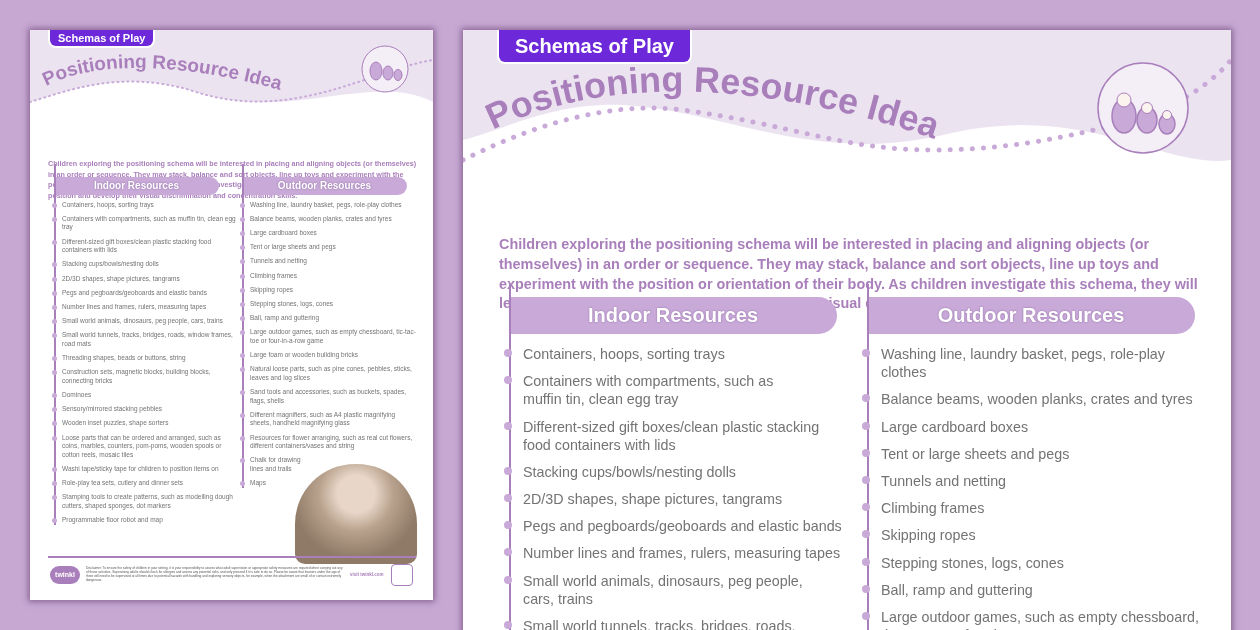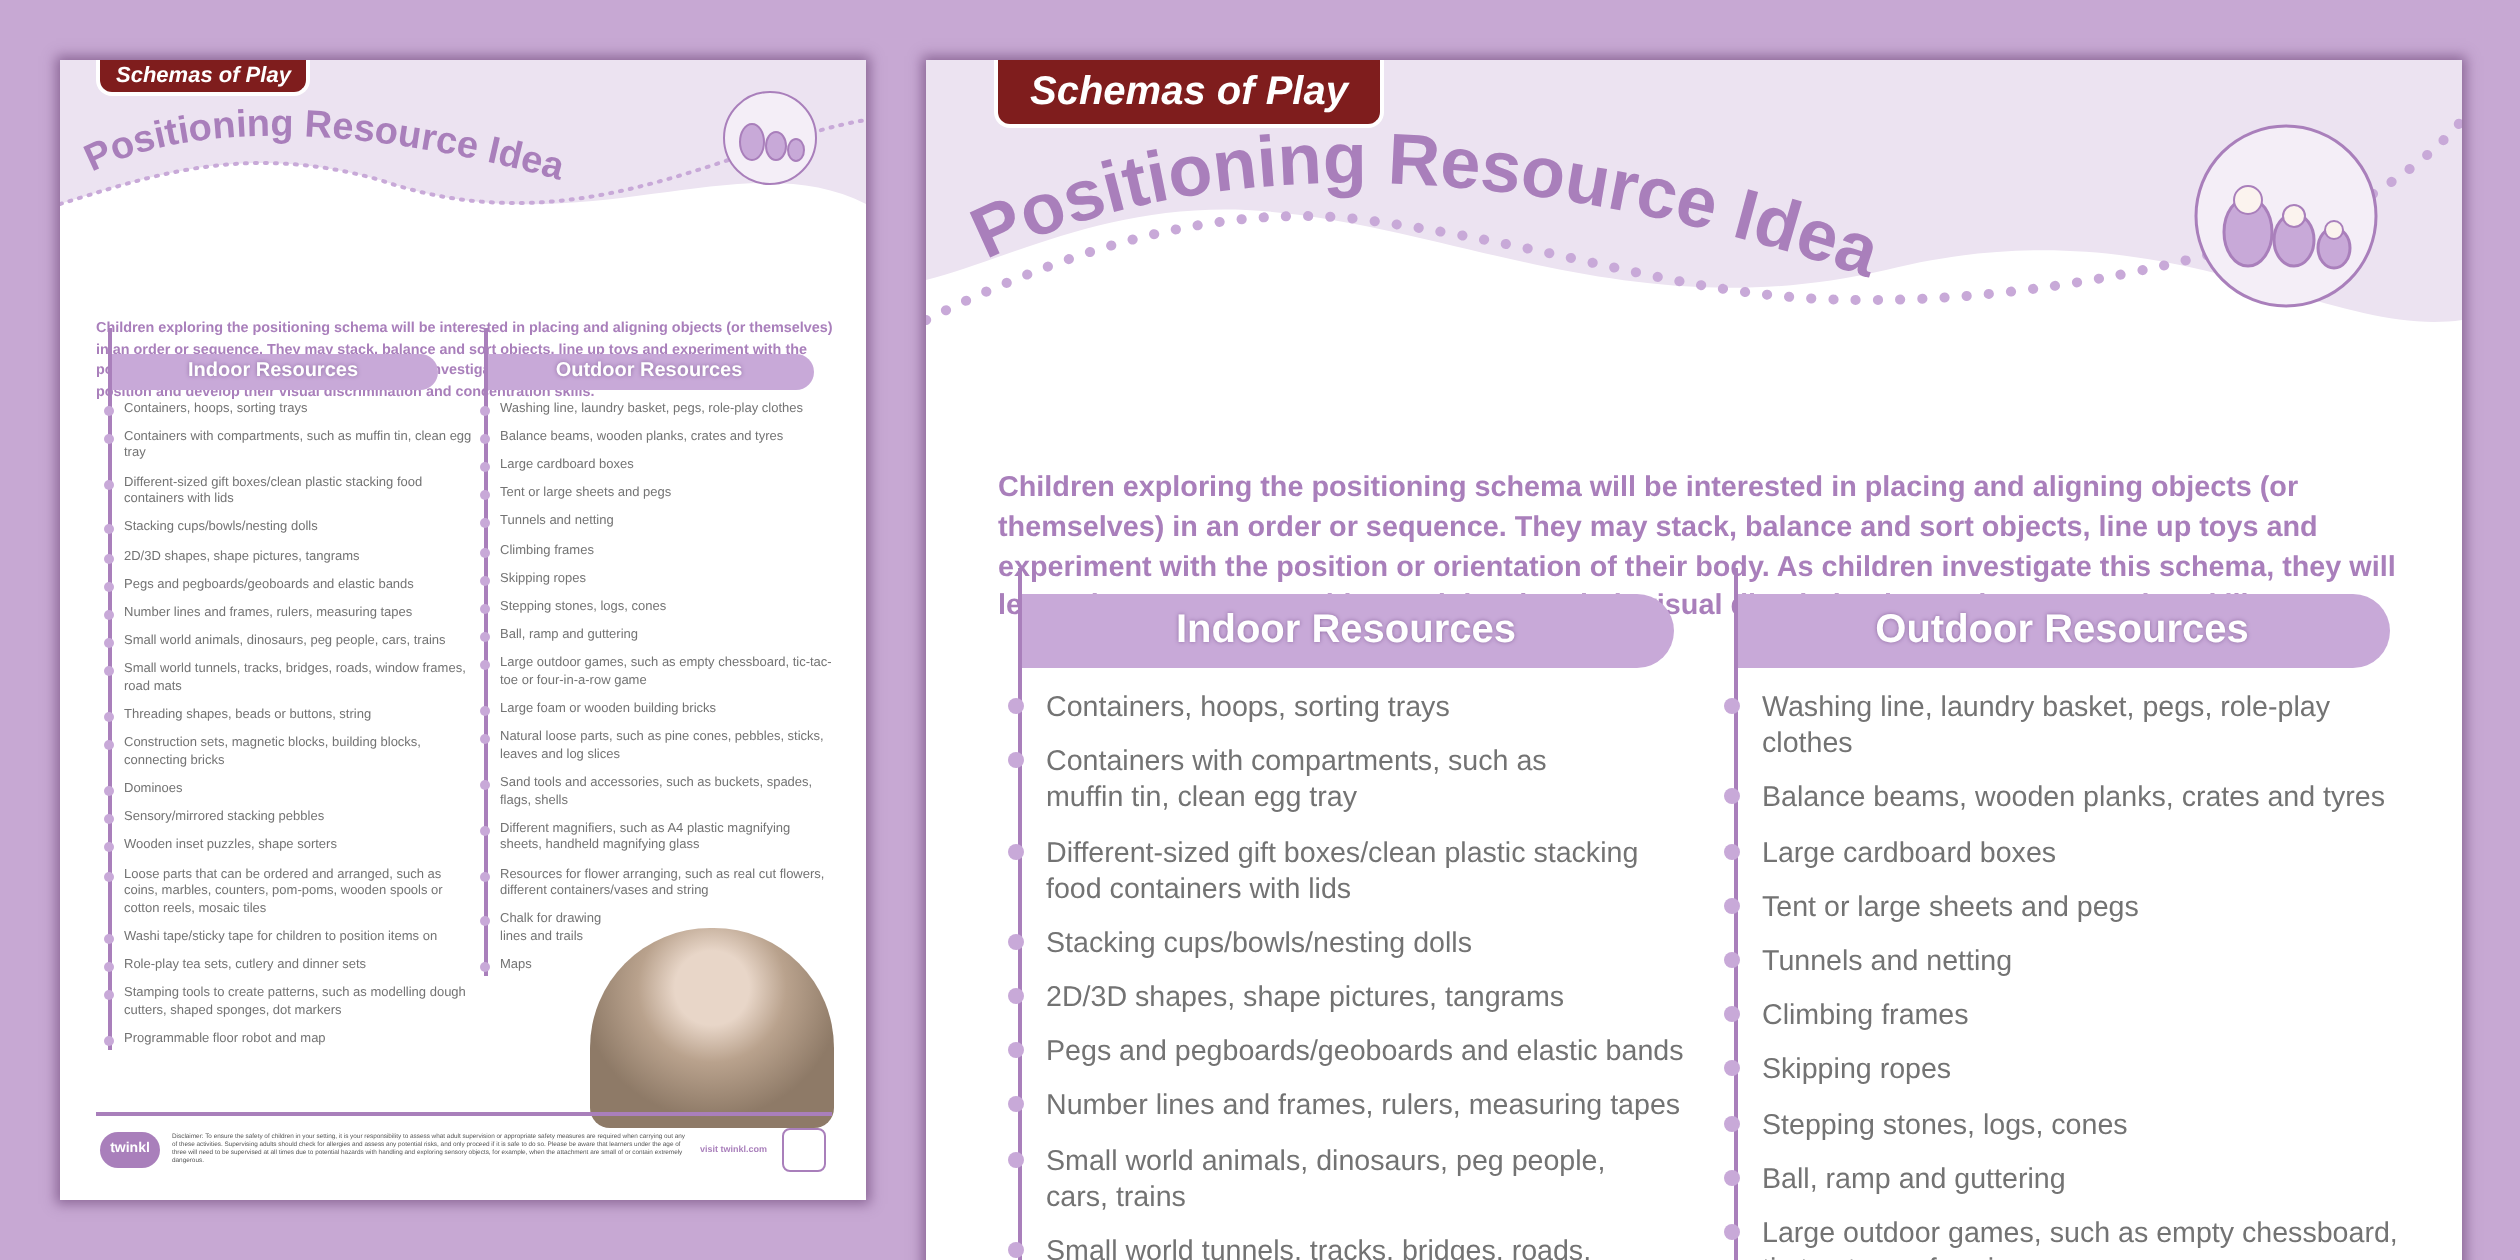--- a/index.html
+++ b/index.html
@@ -6,22 +6,22 @@
   html, body { width: 1260px; height: 630px; overflow: hidden; }
   body { background: #c7a8d3; font-family: "Liberation Sans", sans-serif; position: relative; }
 
   
   .page { position: absolute; background: #ffffff; overflow: hidden;
           box-shadow: 0 0 6px 2px rgba(90,50,100,0.55); }
   .page.small { left: 30px; top: 30px; width: 403px; height: 570px; }
   .page.large { left: 463px; top: 30px; width: 768px; height: 620px; }
 
   .header-bg { position: absolute; left: 0; top: 0; width: 100%; }
-  .pill { position: absolute; background: #7f1d1d; color: #fff; font-weight: bold;
-          border-radius: 0 0 8px 8px; border: 2px solid #fff; border-top: none; font-style: italic; }
+  .pill { position: absolute; background: #6d28d9; color: #fff; font-weight: bold;
+          border-radius: 0 0 8px 8px; border: 2px solid #fff; border-top: none; }
   .small .pill { left: 18px; top: 0; height: 18px; padding: 2px 8px 0; font-size: 11px; }
   .large .pill { left: 34px; top: 0; height: 34px; padding: 5px 16px 0; font-size: 20px; }
 
   .title-svg { position: absolute; left: 0; top: 0; }
 
   .intro { position: absolute; color: #a97fbb; font-weight: bold; margin-top: 45px; }
   .small .intro { left: 18px; top: 84px; width: 370px; font-size: 7.2px; line-height: 10.6px; }
   .large .intro { left: 36px; top: 160px; width: 700px; font-size: 14.4px; line-height: 19.8px; }
 
   .col { position: absolute; }

